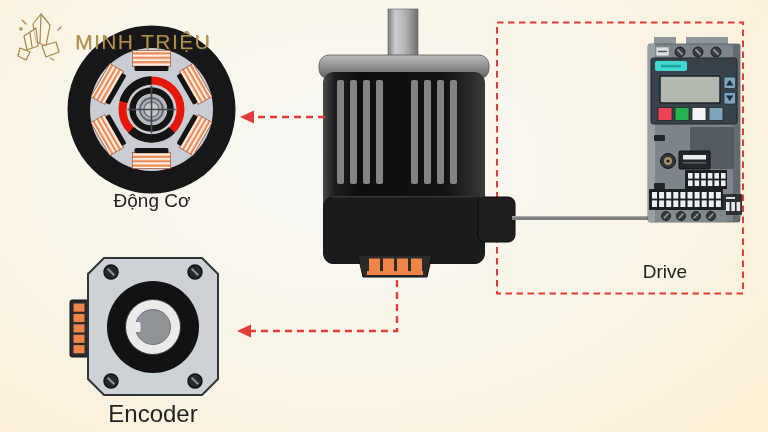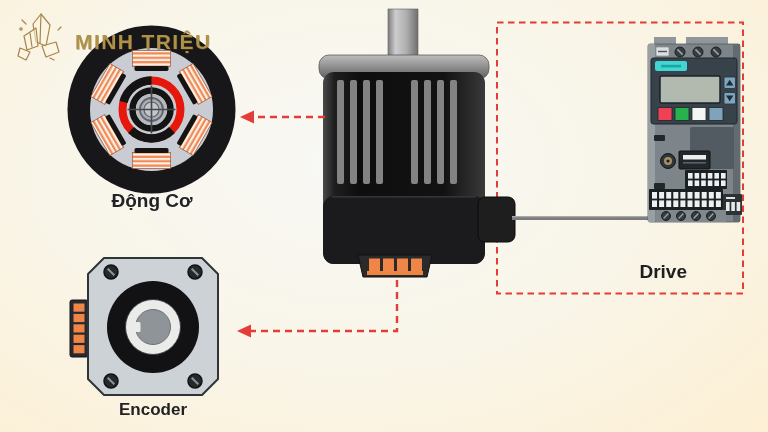--- a/index.html
+++ b/index.html
@@ -2,27 +2,27 @@
 <html><head>
 <meta charset="utf-8">
 <style>
   html,body{margin:0;padding:0;background:#e9e9e9;}
   .stage{
     position:relative;width:768px;height:432px;overflow:hidden;
     font-family:"Liberation Sans", sans-serif;
     background:radial-gradient(115% 135% at 45% 38%, #f8f8f5 0%, #f9f5e8 35%, #fcf0d6 62%, #fdeccb 88%, #fdebc8 100%);
   }
   .art{position:absolute;left:0;top:0;}
-  .label{position:absolute;color:#222226;font-weight:700;}
+  .label{position:absolute;color:#222226;font-weight:400;}
   .logo-text{
-    left:75px;top:30px;font-size:21px;font-weight:700;letter-spacing:1.4px;
+    left:75px;top:30px;font-size:21px;font-weight:400;letter-spacing:1.4px;
     color:#b09148;text-shadow:0.6px 1px 0 rgba(96,74,24,0.38);
   }
   .motor-label{left:92px;top:190px;width:120px;text-align:center;font-size:19px;}
-  .encoder-label{left:93px;top:400px;width:120px;text-align:center;font-size:17px;}
+  .encoder-label{left:93px;top:400px;width:120px;text-align:center;font-size:24px;}
   .drive-label{left:567px;top:261px;width:120px;text-align:right;font-size:19px;color:#1f1f1f;}
 </style>
 </head>
 <body>
 
 <div class="stage">
 
 <svg class="art" width="768" height="432" viewBox="0 0 768 432">
   <defs>
     <pattern id="coilStripes" patternUnits="userSpaceOnUse" width="4.4" height="4.4">

